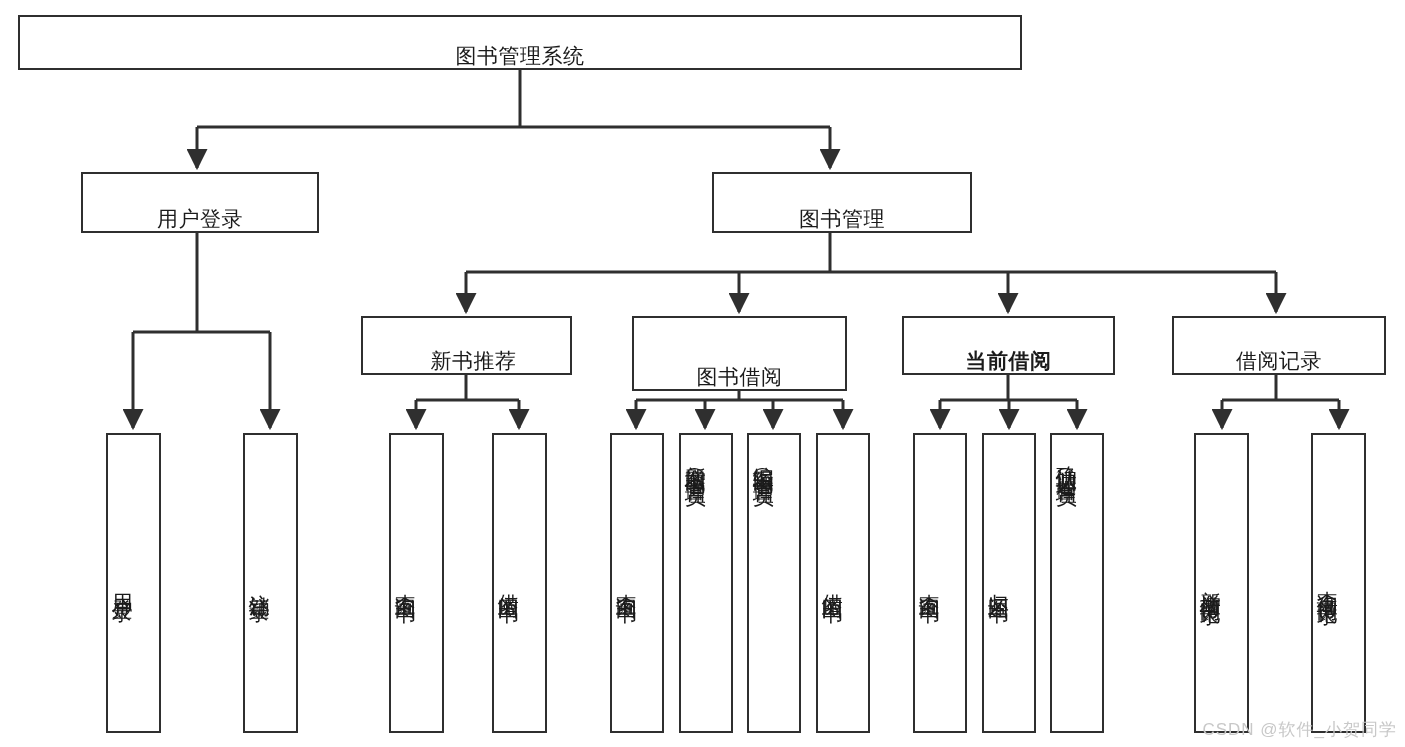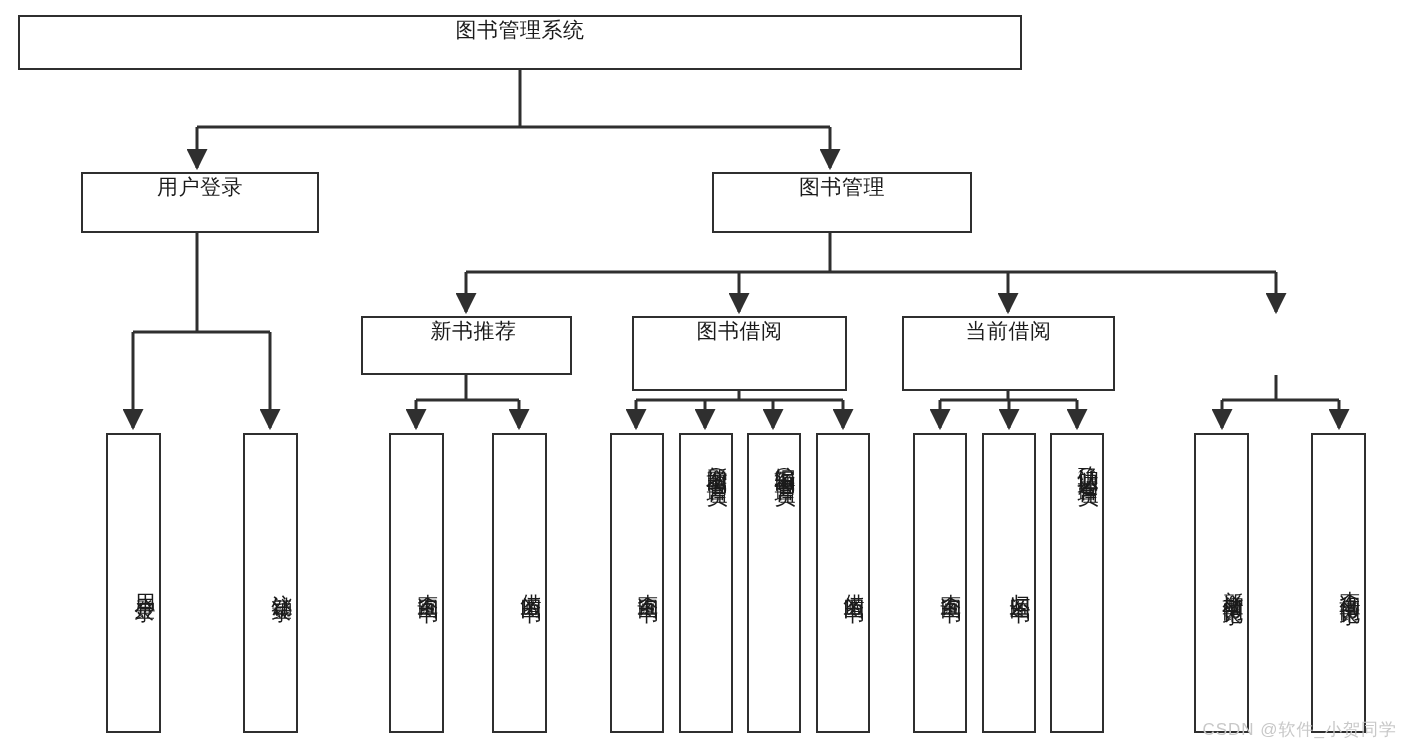--- a/index.html
+++ b/index.html
@@ -22,21 +22,21 @@
     width: 1405px;
     height: 747px;
     pointer-events: none;
   }
   .node {
     position: absolute;
     box-sizing: border-box;
     border: 2px solid #2f2f2f;
     background: #ffffff;
     display: flex;
-    align-items: flex-start;
+    align-items: flex-end;
     justify-content: center;
     color: #1b1b1b;
     letter-spacing: 0.5px;
   }
   .node.h {
     font-size: 21px;
     line-height: 1.2;
   }
   .node.v {
     writing-mode: vertical-rl;
@@ -137,22 +137,25 @@
   <div class="node h" style="left:712px; top:172px; width:260px; height:61px;">
     <span class="txt">图书管理</span>
   </div>
 
   <div class="node h" style="left:361px; top:316px; width:211px; height:59px;padding-left:14px;">
     <span class="txt">新书推荐</span>
   </div>
   <div class="node h" style="left:632px; top:316px; width:215px; height:75px;">
     <span class="txt">图书借阅</span>
   </div>
-  <div class="node h" style="left:902px; top:316px; width:213px; height:75px;">
+  <div class="node h" style="left:902px; top:316px; width:213px; height:59px;font-weight:bold;">
     <span class="txt">当前借阅</span>
+  </div>
+  <div class="node h" style="left:1172px; top:316px; width:214px; height:59px;">
+    <span class="txt">借阅记录</span>
   </div>
 
   <div class="node v centered" style="left:106px; top:433px; width:55px; height:300px;">
     <span class="txt">用户登录</span>
   </div>
   <div class="node v centered" style="left:243px; top:433px; width:55px; height:300px;">
     <span class="txt">注销登录</span>
   </div>
 
   <div class="node v centered" style="left:389px; top:433px; width:55px; height:300px;">

